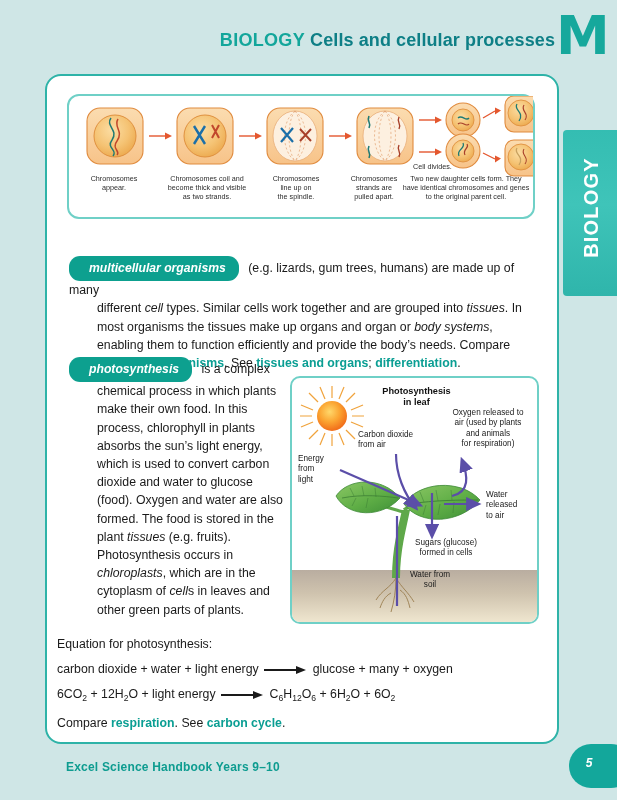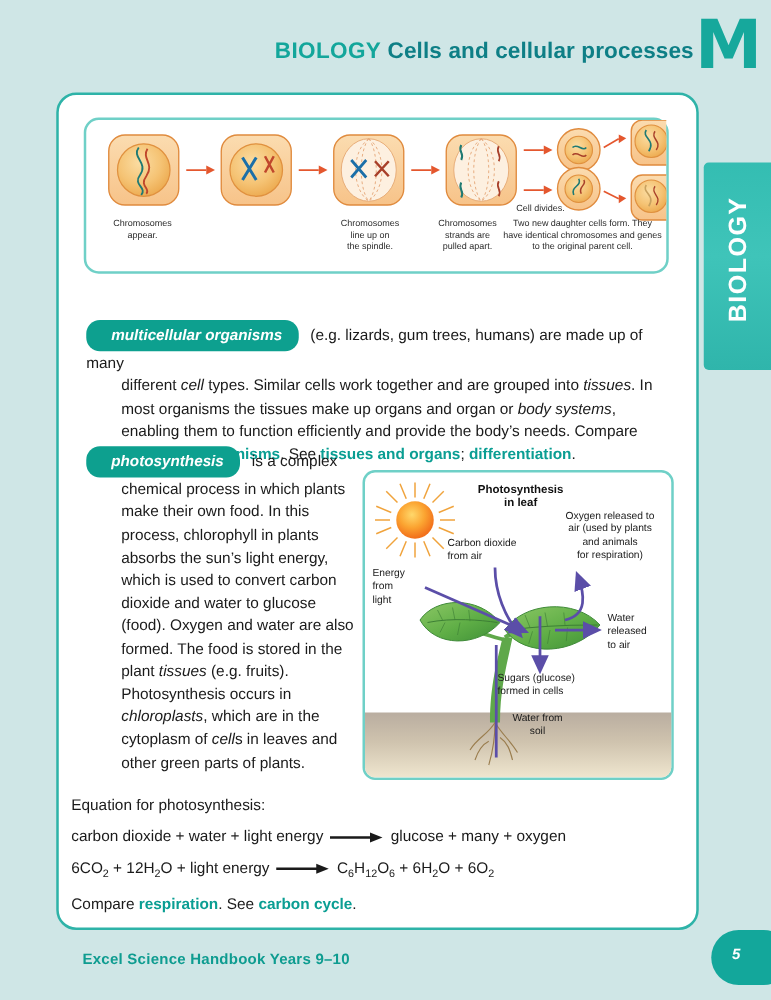--- a/index.html
+++ b/index.html
@@ -247,20 +247,23 @@
       <g>
         <rect x="436" y="44" width="38" height="36" rx="9" fill="url(#cellg)" stroke="#e08b3e" stroke-width="1.1"></rect>
         <circle cx="452" cy="61" r="13" fill="url(#nuc)" stroke="#e0913f" stroke-width="0.9"></circle>
         <path d="M448 52 C444 58,456 60,450 69" stroke="#c8a15f" stroke-width="1.3" fill="none"></path>
         <path d="M455 53 C451 59,461 61,456 68" stroke="#a8402a" stroke-width="1.1" fill="none"></path>
       </g>
     </svg>
 
     <div class="mito-cap" style="left:4px;top:78px;width:82px;white-space:pre-line;">Chromosomes
 appear.</div>
+    <div class="mito-cap" style="left:86px;top:78px;width:104px;white-space:pre-line;">Chromosomes coil and
+become thick and visible
+as two strands.</div>
     <div class="mito-cap" style="left:190px;top:78px;width:74px;white-space:pre-line;">Chromosomes
 line up on
 the spindle.</div>
     <div class="mito-cap" style="left:268px;top:78px;width:74px;white-space:pre-line;">Chromosomes
 strands are
 pulled apart.</div>
     <div class="mito-cap" style="left:330px;top:78px;width:134px;white-space:pre-line;text-align:center;">Two new daughter cells form. They
 have identical chromosomes and genes
 to the original parent cell.</div>
     <div class="mito-cap" style="left:344px;top:66px;width:60px;text-align:left;">Cell divides.</div>
@@ -374,21 +377,21 @@
 light</div>
     <div class="fig-label" style="left:66px;top:52px;width:84px;white-space:pre-line;">Carbon dioxide
 from air</div>
     <div class="fig-label" style="left:148px;top:30px;width:96px;white-space:pre-line;text-align:center;">Oxygen released to
 air (used by plants
 and animals
 for respiration)</div>
     <div class="fig-label" style="left:194px;top:112px;width:54px;white-space:pre-line;">Water
 released
 to air</div>
-    <div class="fig-label" style="left:106px;top:160px;width:96px;white-space:pre-line;text-align:left;">Sugars (glucose)
+    <div class="fig-label" style="left:106px;top:160px;width:96px;white-space:pre-line;text-align:center;">Sugars (glucose)
 formed in cells</div>
     <div class="fig-label" style="left:110px;top:192px;width:56px;white-space:pre-line;text-align:center;">Water from
 soil</div>
   </div>
 
   <div id="equations">
     <div>Equation for photosynthesis:</div>
     <div>
       <span>carbon dioxide + water + light energy</span><span class="eqarrow"></span><span>glucose + many + oxygen</span>
     </div>

